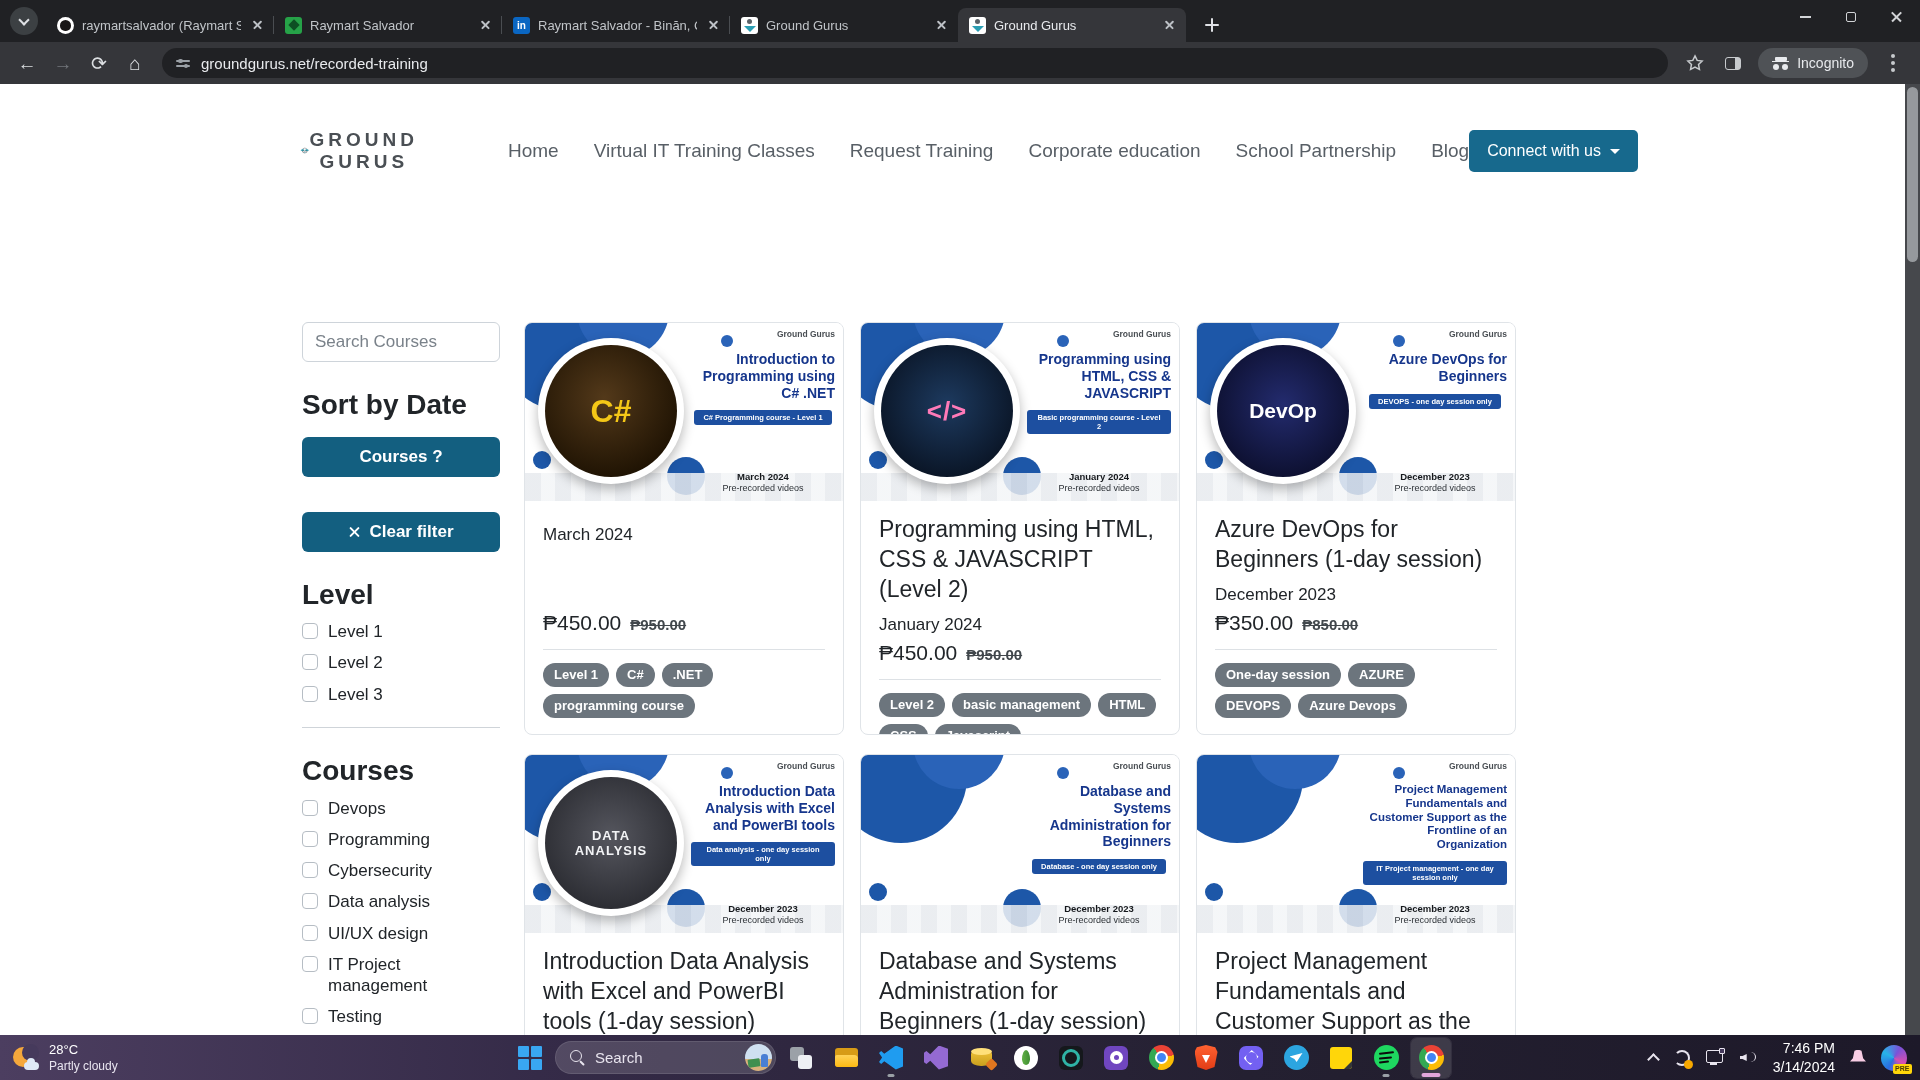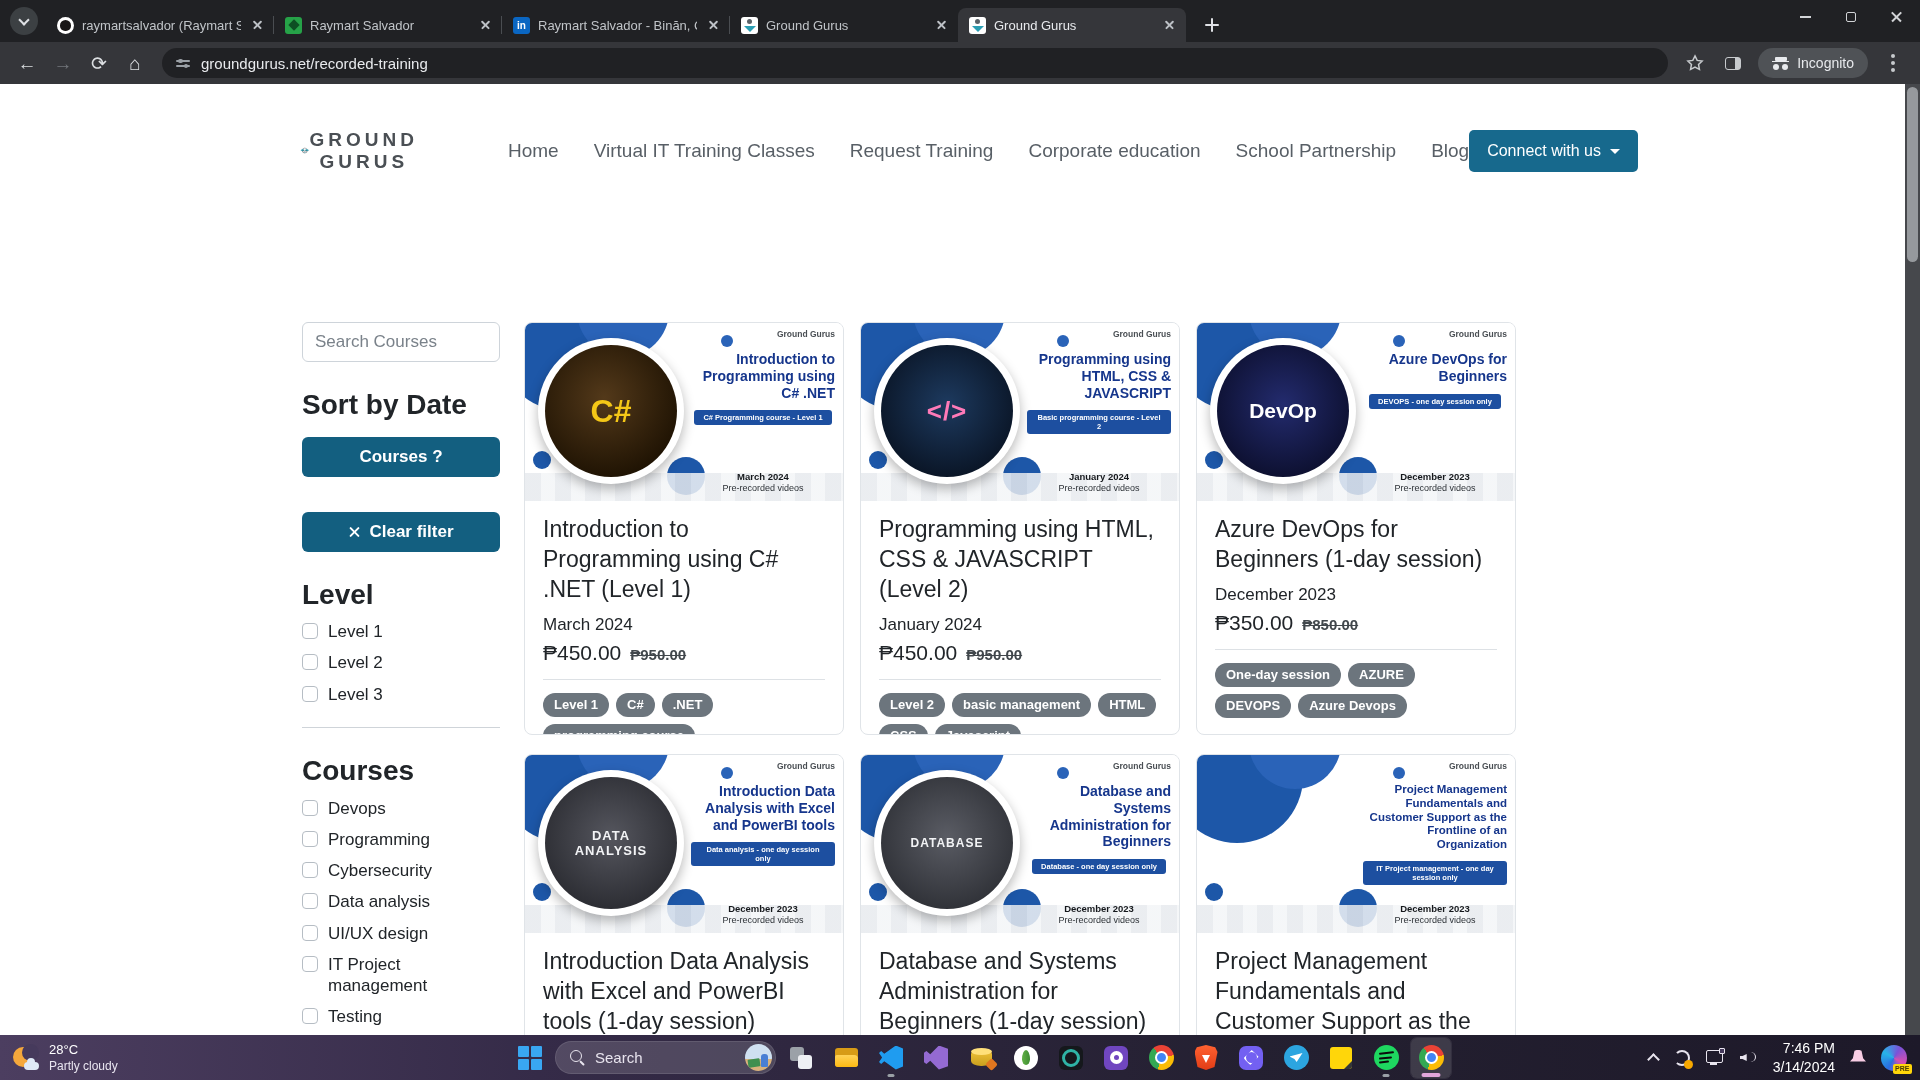--- a/index.html
+++ b/index.html
@@ -450,21 +450,20 @@
         <div class="t-brand">Ground Gurus</div>
         <div class="t-title">Introduction to Programming using C# .NET</div>
         <div class="t-badge">C# Programming course - Level 1</div>
         <div class="t-foot">
           <div class="t-date">March 2024</div>
           <div class="t-note">Pre-recorded videos</div>
         </div>
       </div>
     </div>
     <div class="card-body">
-      <h3 class="c-title">Introduction to Programming using C# .NET (Level 1)</h3>
       <div class="c-date">March 2024</div>
       <div class="c-space"></div>
       <div class="c-price-row">
         <span class="c-price">₱450.00</span>
         <span class="c-old">₱950.00</span>
       </div>
       <hr class="c-hr">
       <div class="c-tags">
             <span class="tag">Level 1</span>
             <span class="tag">C#</span>
@@ -587,25 +586,20 @@
   </article>
 
   <article class="card">
     <div class="thumb">
       <span class="t-blob1"></span>
       <span class="t-blob2"></span>
       <span class="t-dot-a"></span>
       <span class="t-dot-b"></span>
       <span class="t-dot-c"></span>
       <div class="t-sky"></div>
-      <div class="t-photo">
-        <div class="t-photo-in pc-database">
-              <span class="t-photo-text">DATABASE</span>
-            </div>
-      </div>
       <div class="t-right">
         <div class="t-brand">Ground Gurus</div>
         <div class="t-title">Database and Systems Administration for Beginners</div>
         <div class="t-badge">Database - one day session only</div>
         <div class="t-foot">
           <div class="t-date">December 2023</div>
           <div class="t-note">Pre-recorded videos</div>
         </div>
       </div>
     </div>

